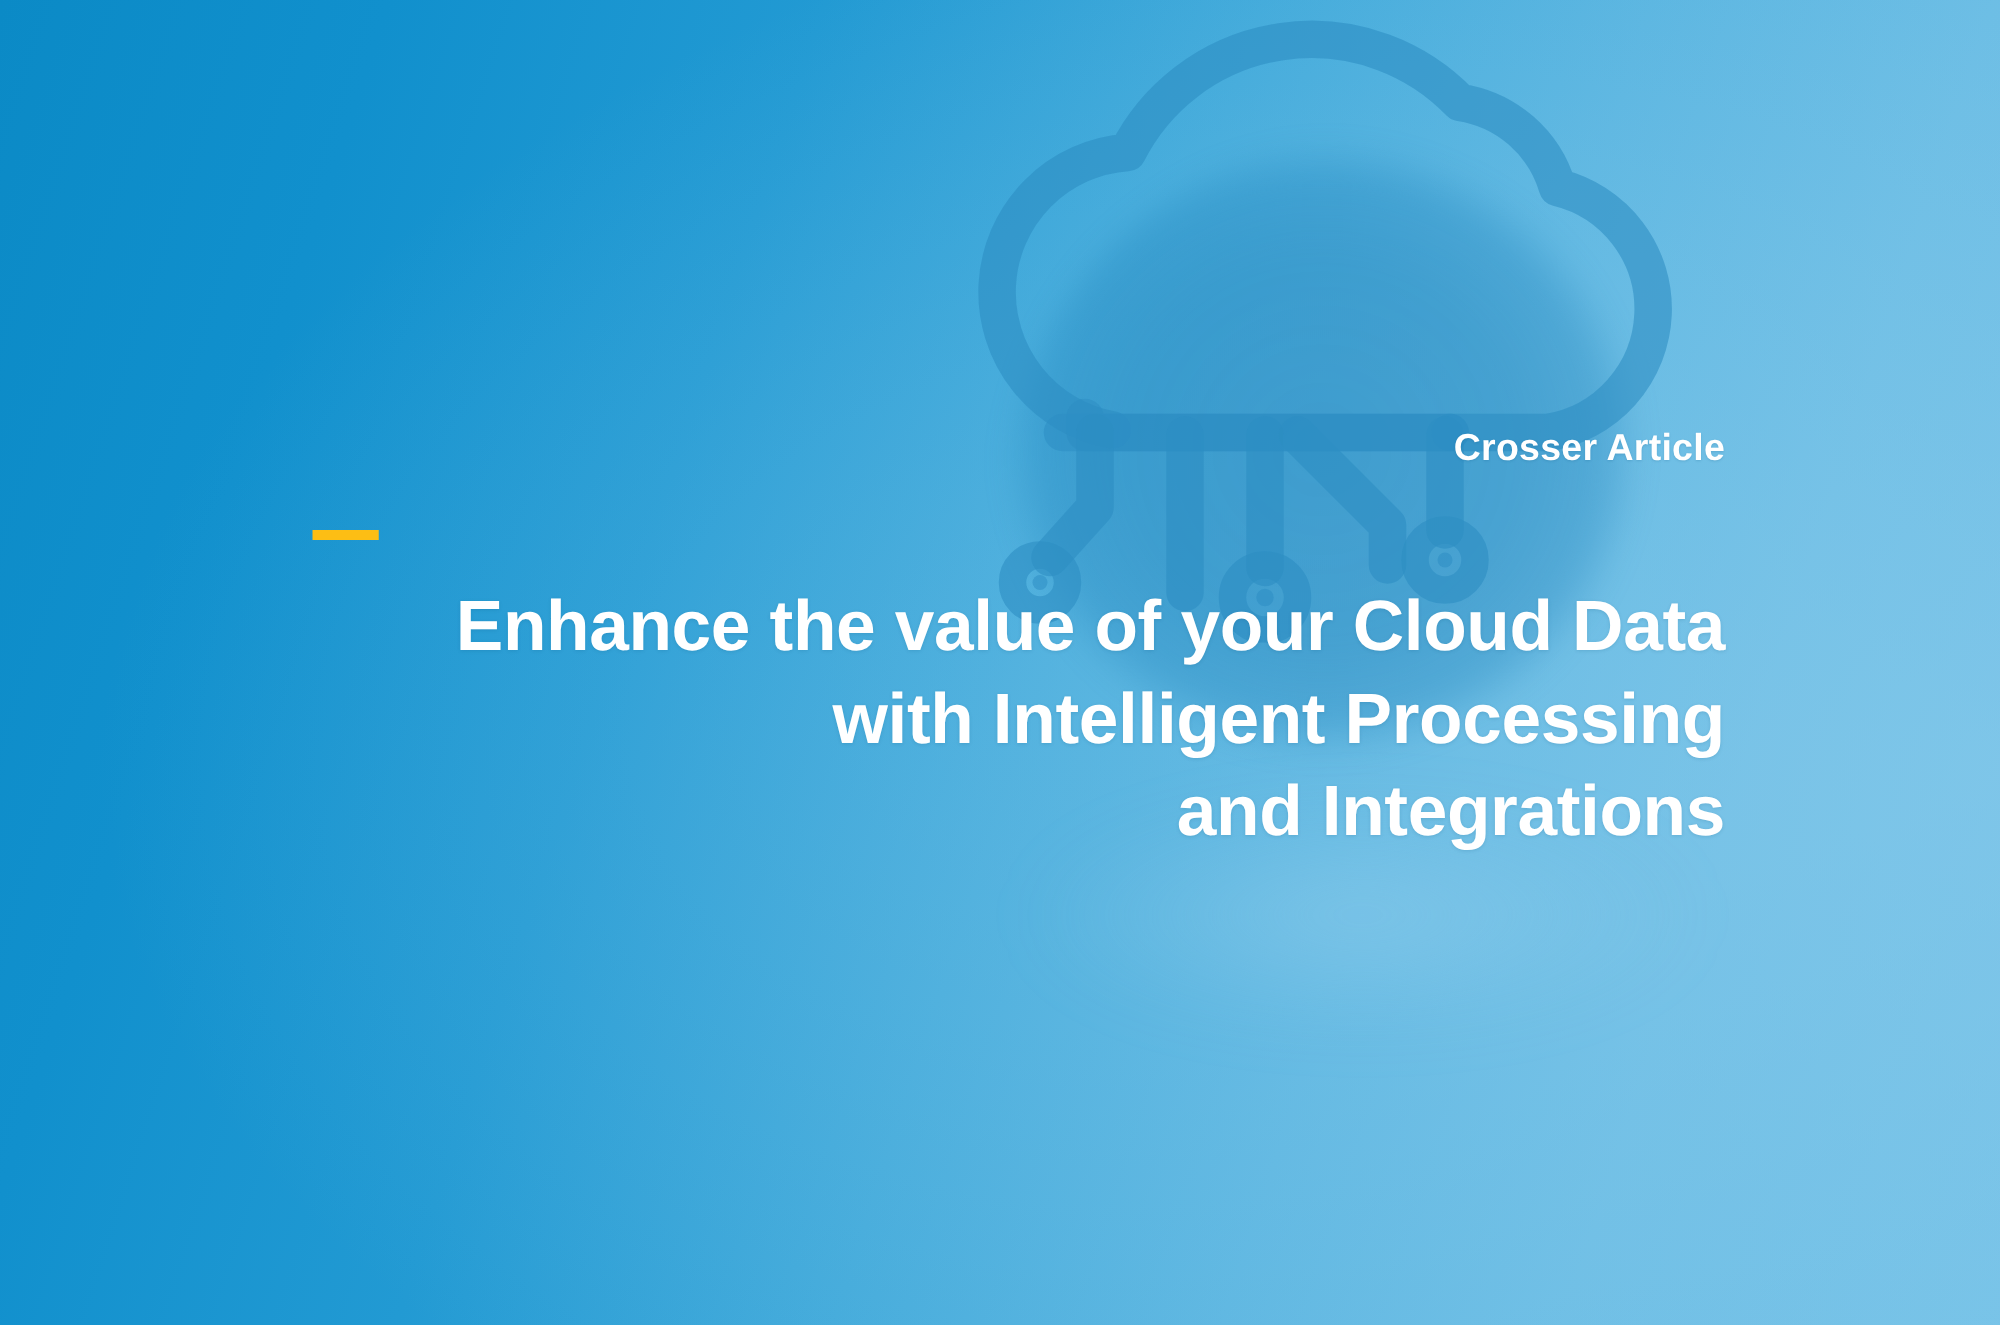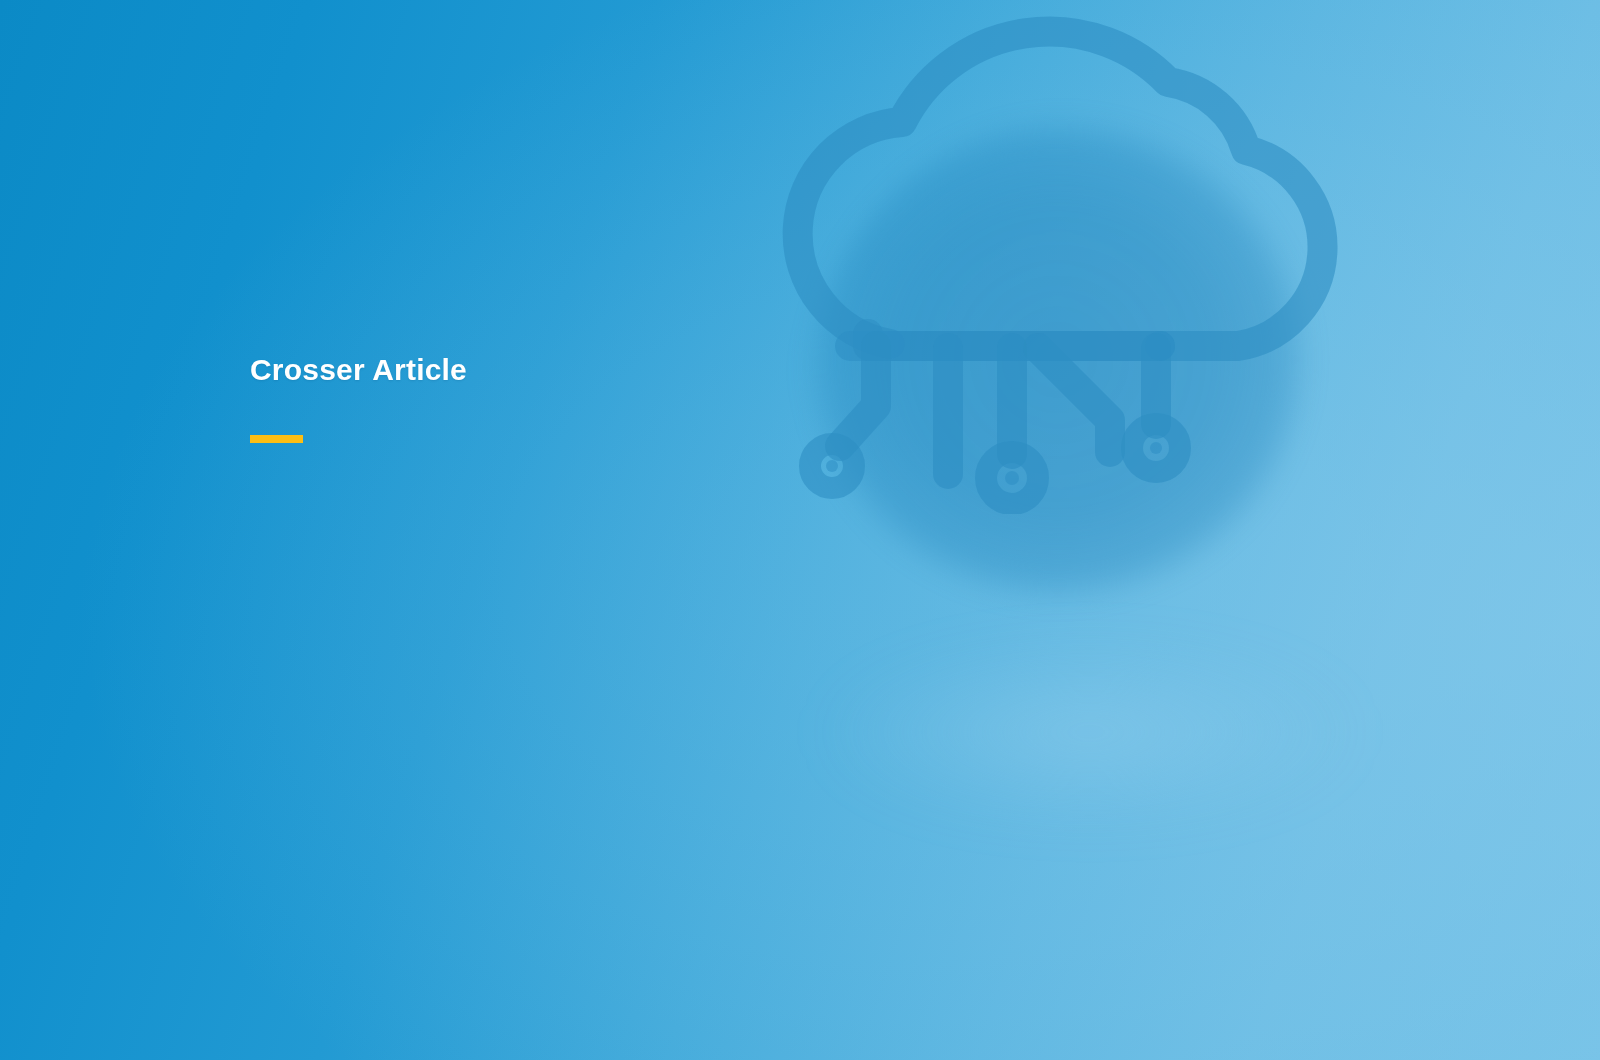--- a/index.html
+++ b/index.html
@@ -80,22 +80,23 @@
     height: 560px;
     opacity: 0.92;
     pointer-events: none;
   }
   .cloud-art svg { display: block; width: 100%; height: 100%; }
 
   
   .content {
     position: absolute;
     left: 250px;
-    top: 351px;
+    top: 340px;
     width: 1130px;
+    text-align: right;
   }
 
   .eyebrow {
     margin: 0;
     color: #ffffff;
     font-size: 30px;
     font-weight: 700;
     letter-spacing: 0.2px;
     line-height: 38px;
     text-shadow: 0 1px 2px rgba(10, 80, 120, 0.18);
@@ -164,15 +165,18 @@
         <circle cx="466" cy="494" r="6"></circle>
       </g>
     </svg>
   </div>
 
   <div class="content">
     <p class="eyebrow">Crosser Article</p>
 
     <div class="rule"></div>
 
+    <h1 class="headline">Enhance the value of your Cloud Data
+with Intelligent Processing
+and Integrations</h1>
   </div>
 
 </div>
 
 </body></html>

